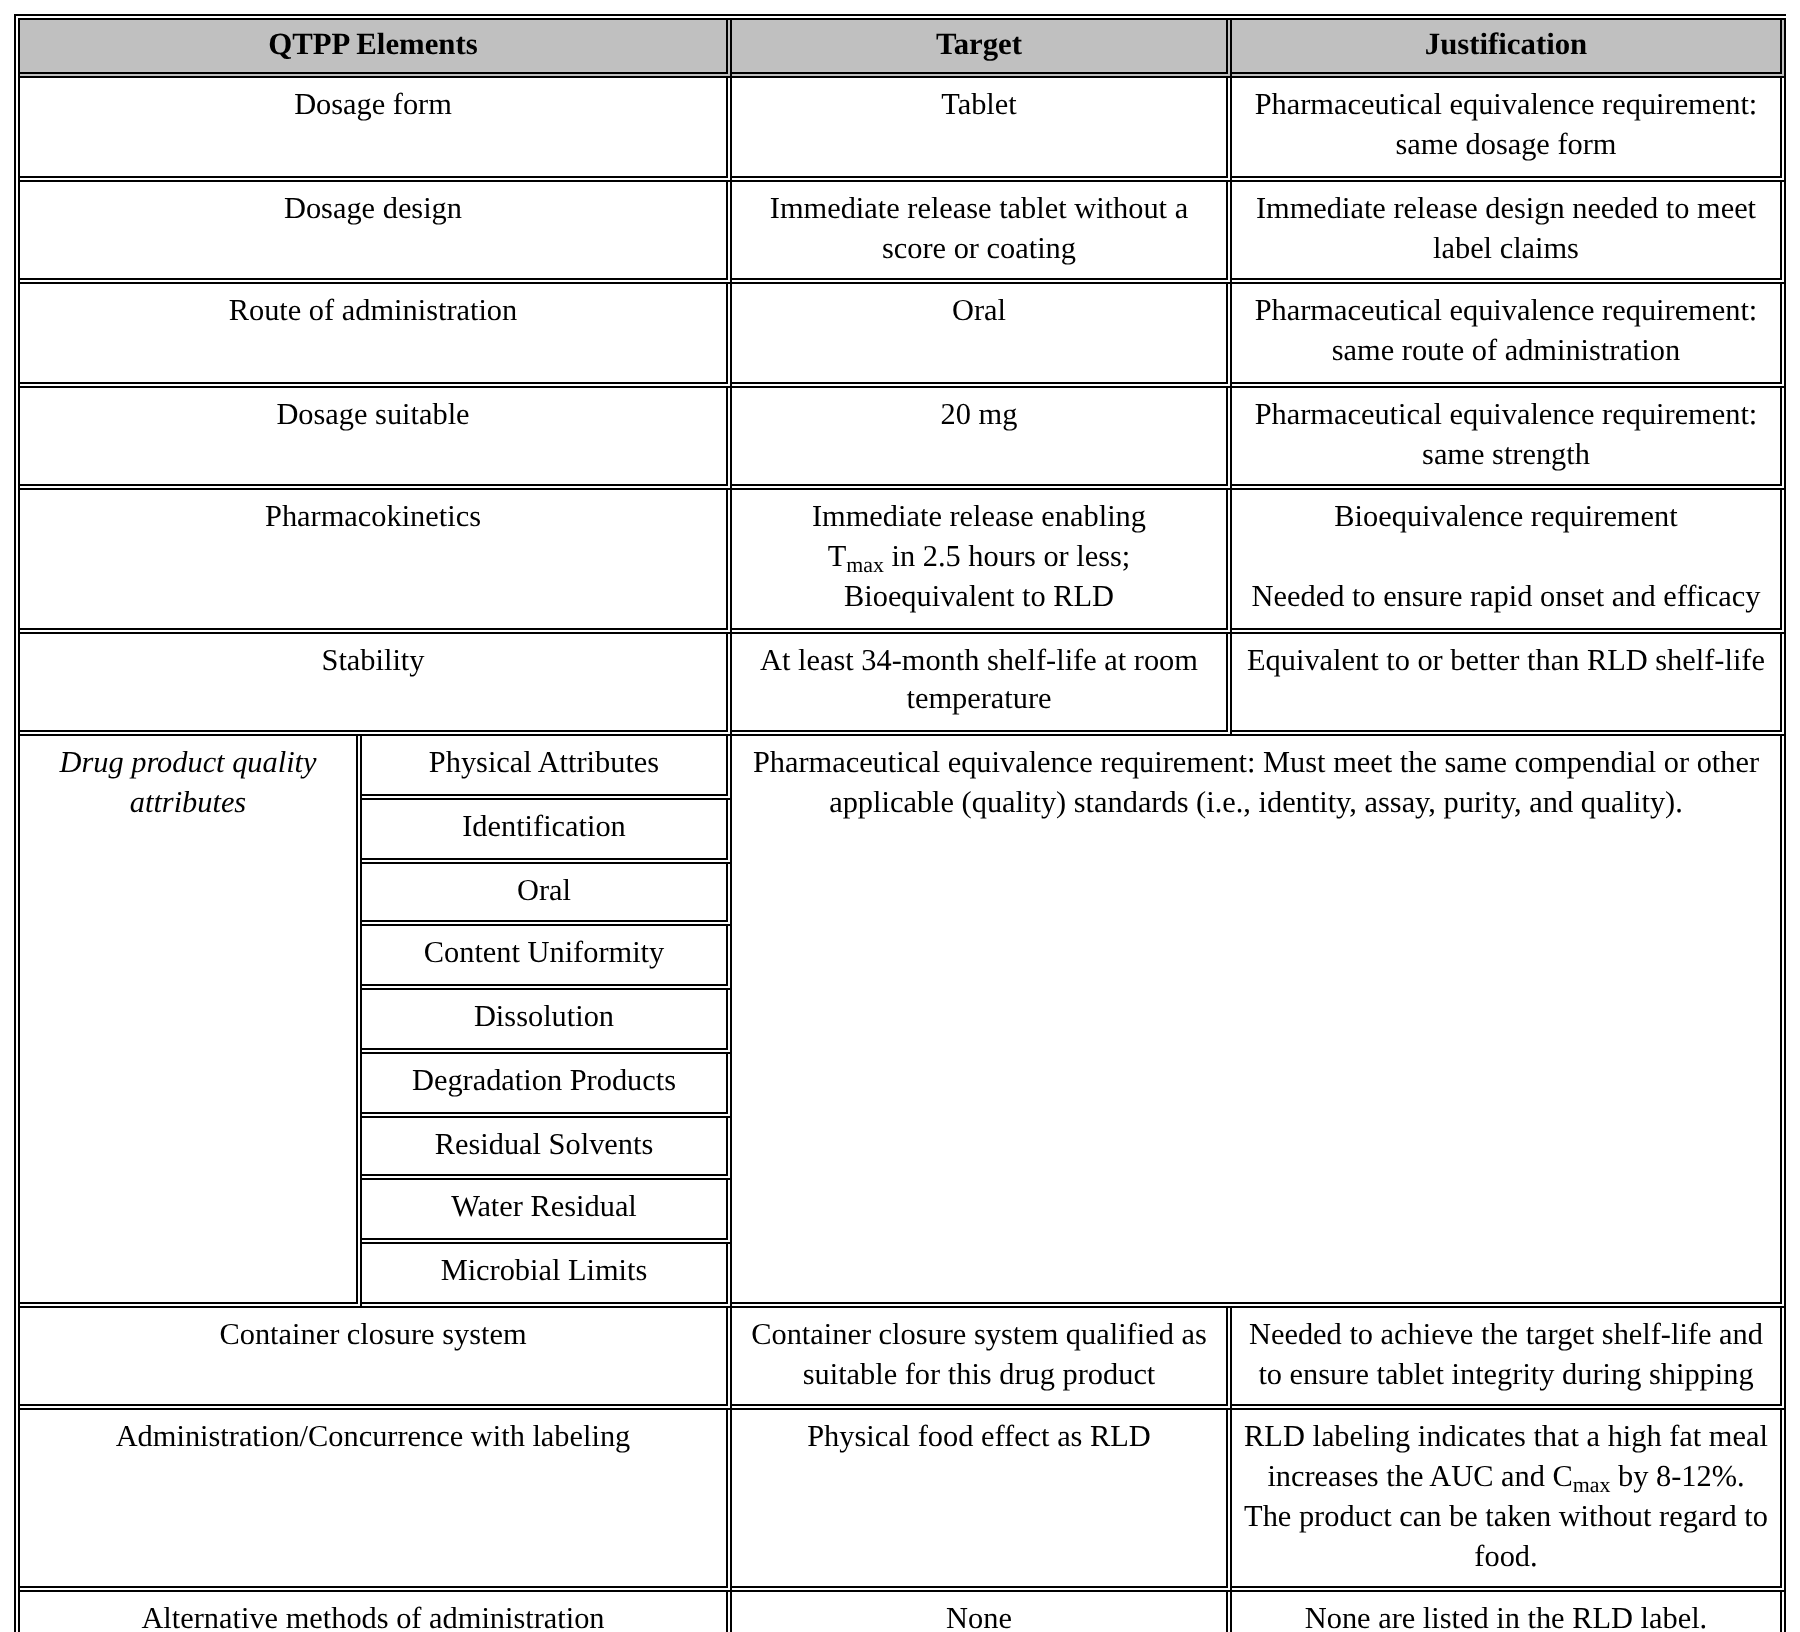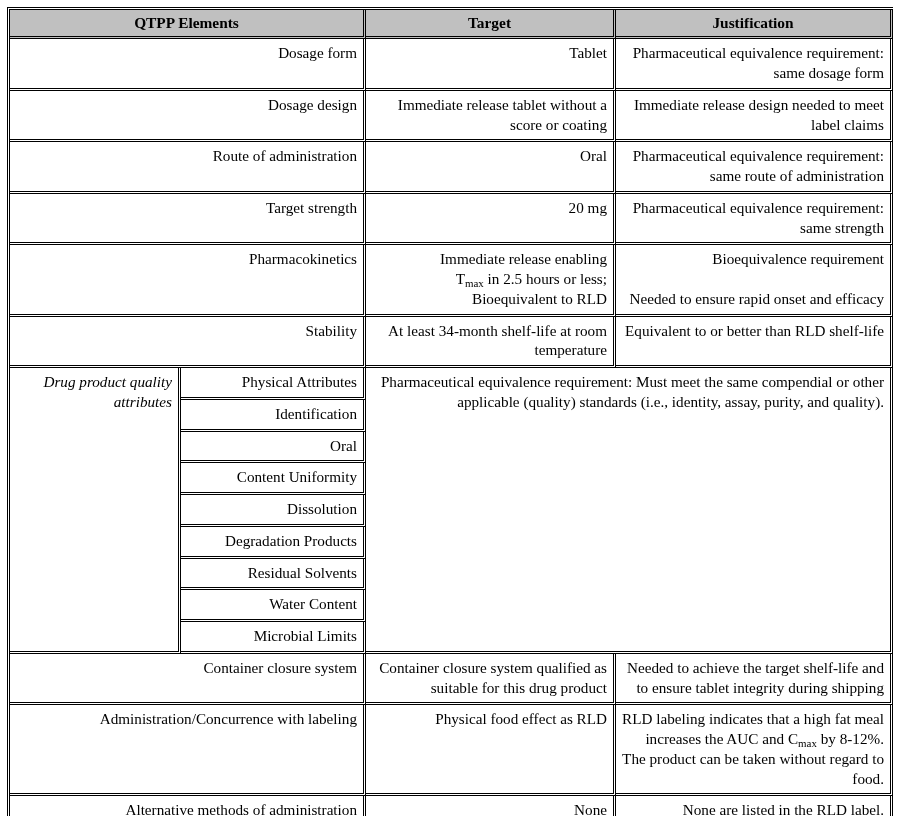--- a/index.html
+++ b/index.html
@@ -39,21 +39,21 @@
   table.qtpp col.c-target { width: 250px; }
   table.qtpp col.c-just   { width: 277px; }
 
   table.qtpp td, table.qtpp th {
     border-right: 3px double #000;
     border-bottom: 3px double #000;
     padding: 4px 6px 5px 6px;
     font-size: 15.2px;
     line-height: 1.30;
     vertical-align: top;
-    text-align: right;
+    text-align: center;
     font-weight: normal;
     box-sizing: border-box;
   }
 
   
   table.qtpp thead th {
     background: #c0c0c0;
     font-weight: bold;
     text-align: center;
     font-size: 15.4px;
@@ -133,21 +133,21 @@
       <td>Immediate release design needed to meet label claims</td>
     </tr>
 
     <tr>
       <td class="vmid" colspan="2">Route of administration</td>
       <td>Oral</td>
       <td>Pharmaceutical equivalence requirement: same route of administration</td>
     </tr>
 
     <tr>
-      <td class="vmid" colspan="2">Target strength</td>
+      <td class="vmid" colspan="2">Dosage suitable</td>
       <td>20 mg</td>
       <td>Pharmaceutical equivalence requirement: same strength</td>
     </tr>
 
     <tr>
       <td class="vmid" colspan="2">Pharmacokinetics</td>
       <td class="vmid">
         <span class="pk-line">Immediate release enabling</span>
         <span class="pk-line"><span>T</span><sub>max</sub><span> in 2.5 hours or less;</span></span>
         <span class="pk-line">Bioequivalent to RLD</span>
@@ -182,21 +182,21 @@
     <tr>
       <td class="subattr">Dissolution</td>
     </tr>
     <tr>
       <td class="subattr">Degradation Products</td>
     </tr>
     <tr>
       <td class="subattr">Residual Solvents</td>
     </tr>
     <tr>
-      <td class="subattr">Water Content</td>
+      <td class="subattr">Water Residual</td>
     </tr>
     <tr>
       <td class="subattr last">Microbial Limits</td>
     </tr>
 
     <tr>
       <td class="vmid" colspan="2">Container closure system</td>
       <td>Container closure system qualified as suitable for this drug product</td>
       <td>Needed to achieve the target shelf-life and to ensure tablet integrity during shipping</td>
     </tr>

